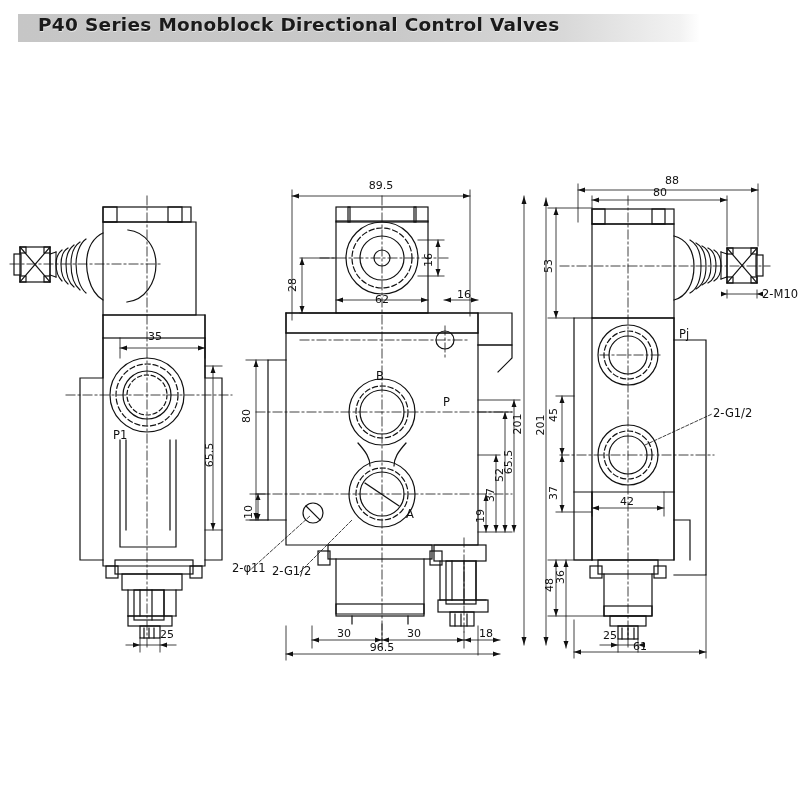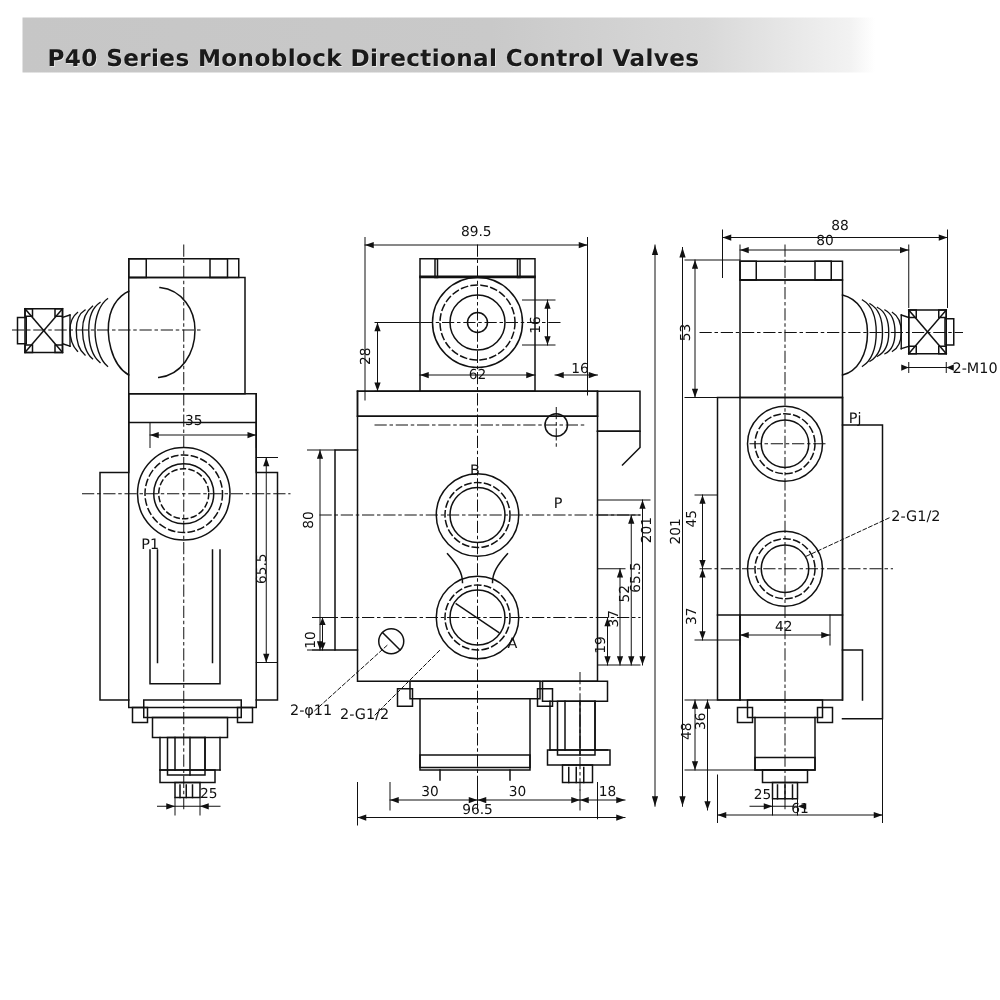--- a/index.html
+++ b/index.html
@@ -14,24 +14,24 @@
     background: #ffffff;
     font-family: "Liberation Sans", sans-serif;
     overflow: hidden;
   }
   
   #title-bar {
     position: absolute;
     left: 18px;
     top: 14px;
     width: 682px;
-    height: 44px;
+    height: 28px;
     background: linear-gradient(to right, #c6c6c6 0%, #c9c9c9 55%, #d8d8d8 80%, #f2f2f2 97%, #ffffff 100%);
     display: flex;
-    align-items: flex-end;
+    align-items: flex-start;
   }
   #title-text {
     padding-left: 20px;
     font-family: "DejaVu Sans", sans-serif;
     font-weight: bold;
     font-size: 18.5px;
     letter-spacing: 0.3px;
     color: #1a1a1a;
     white-space: nowrap;
     text-shadow: 0.5px 0.5px 0px rgba(255,255,255,0.55);

